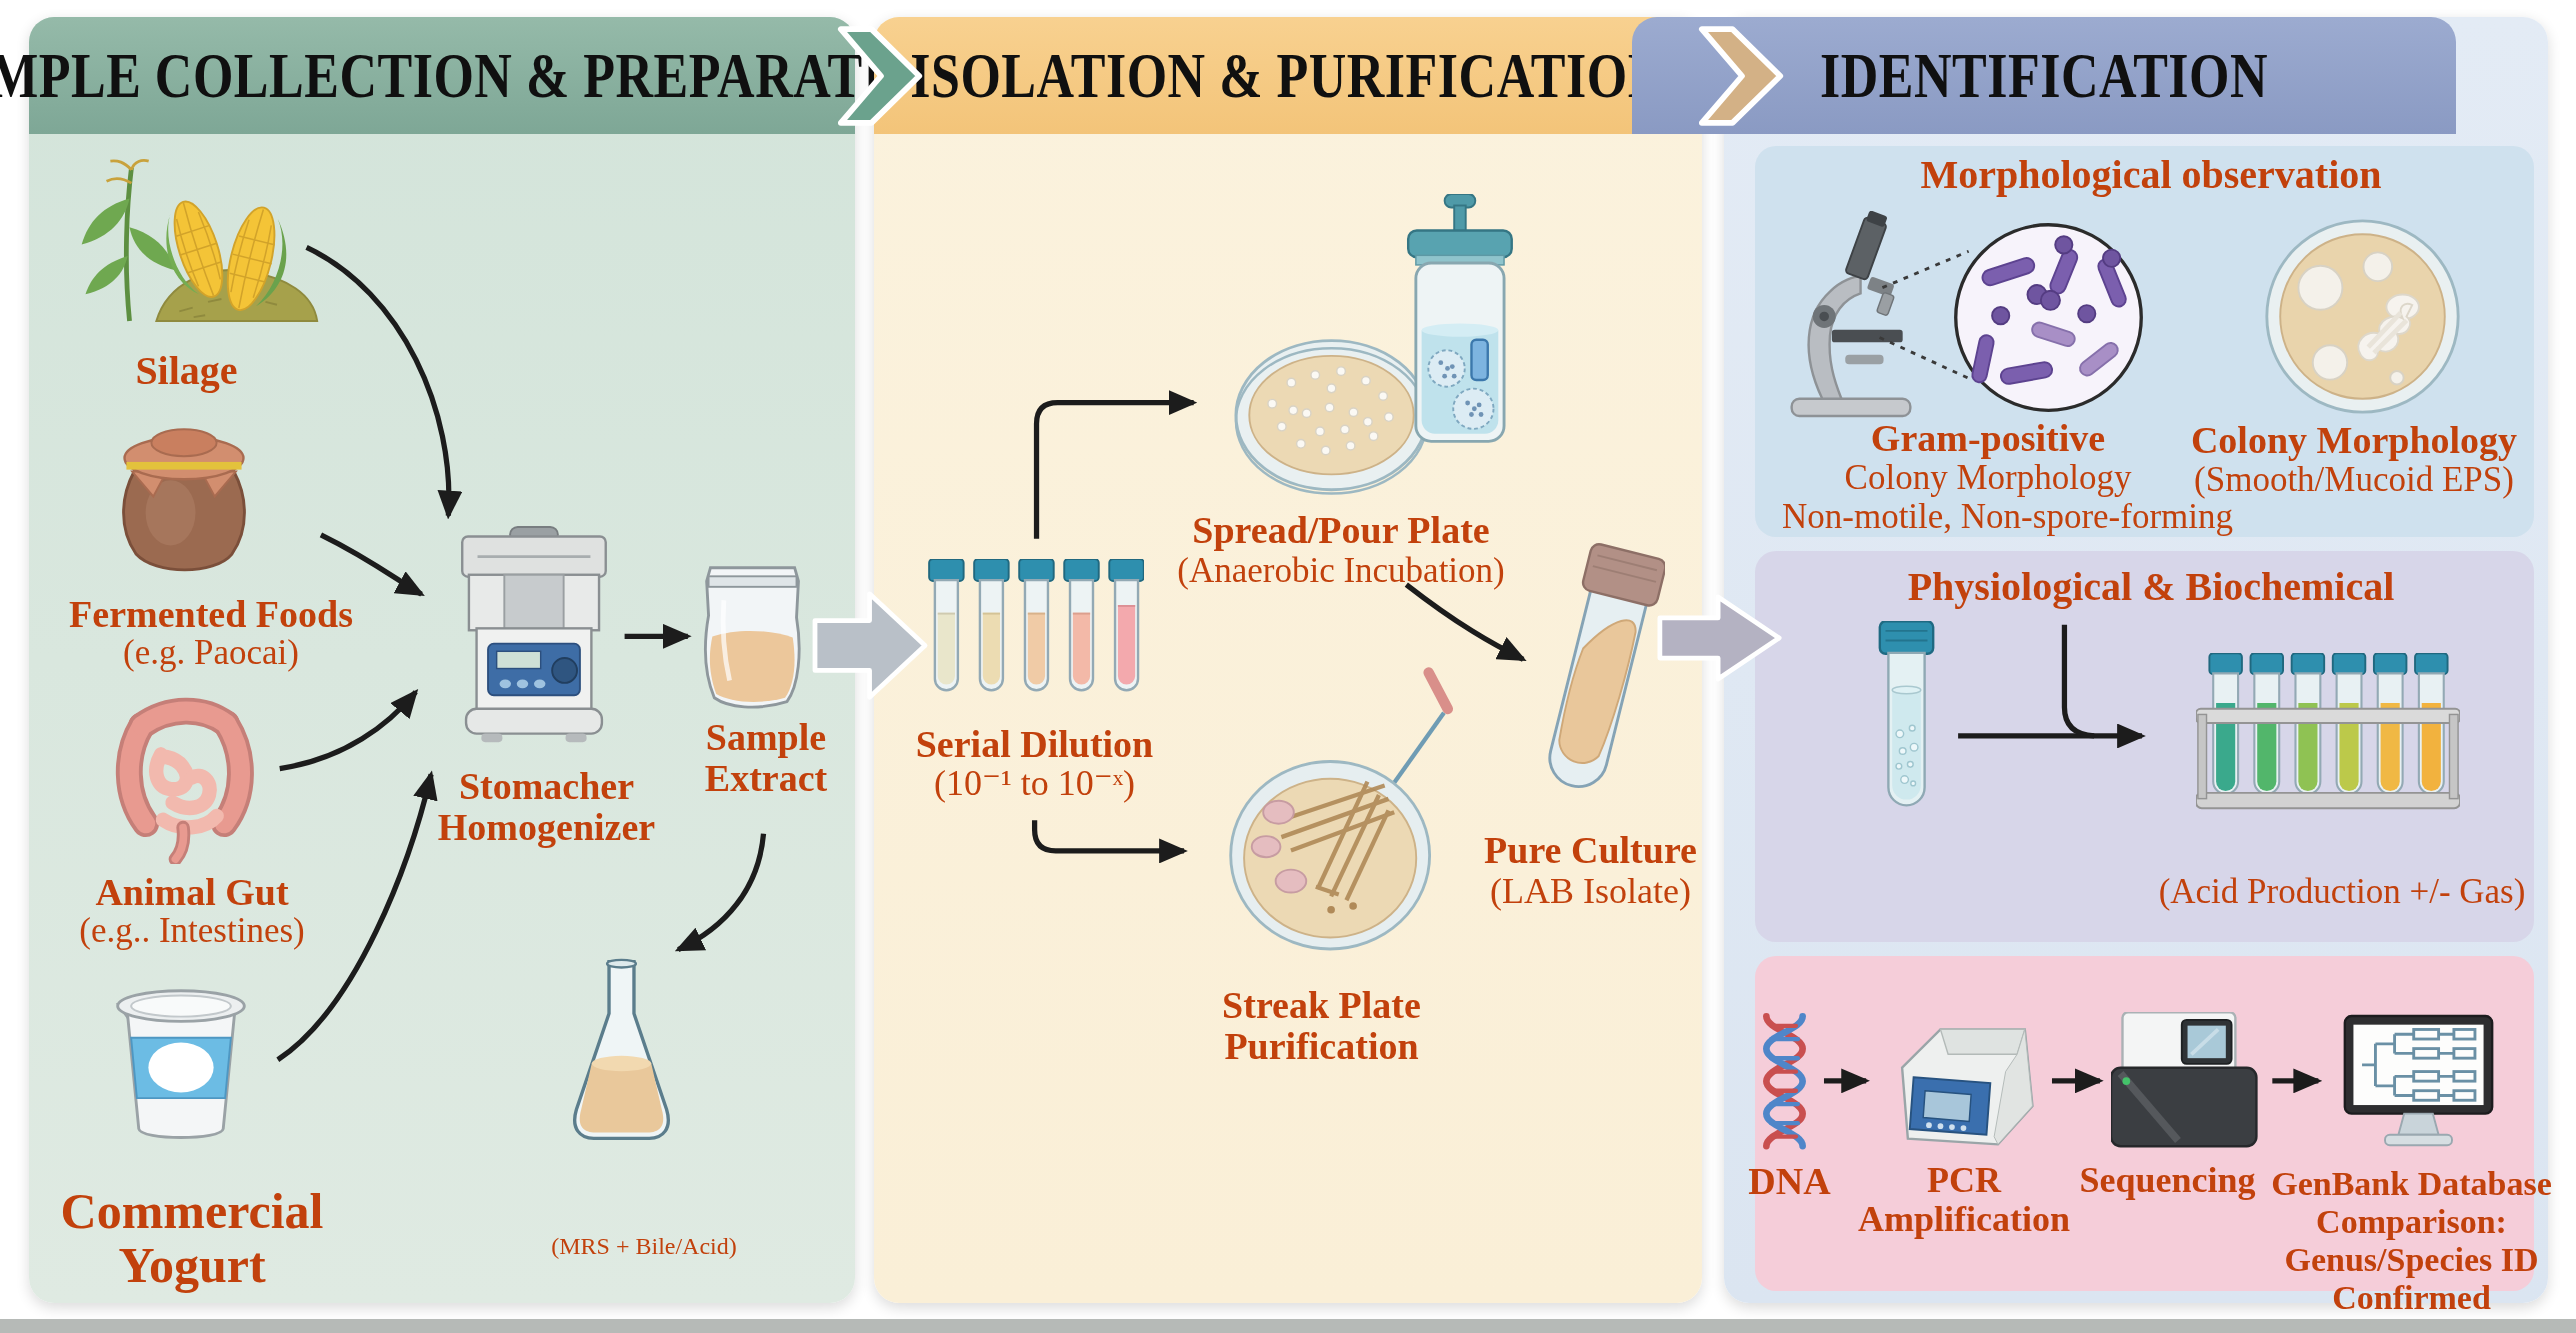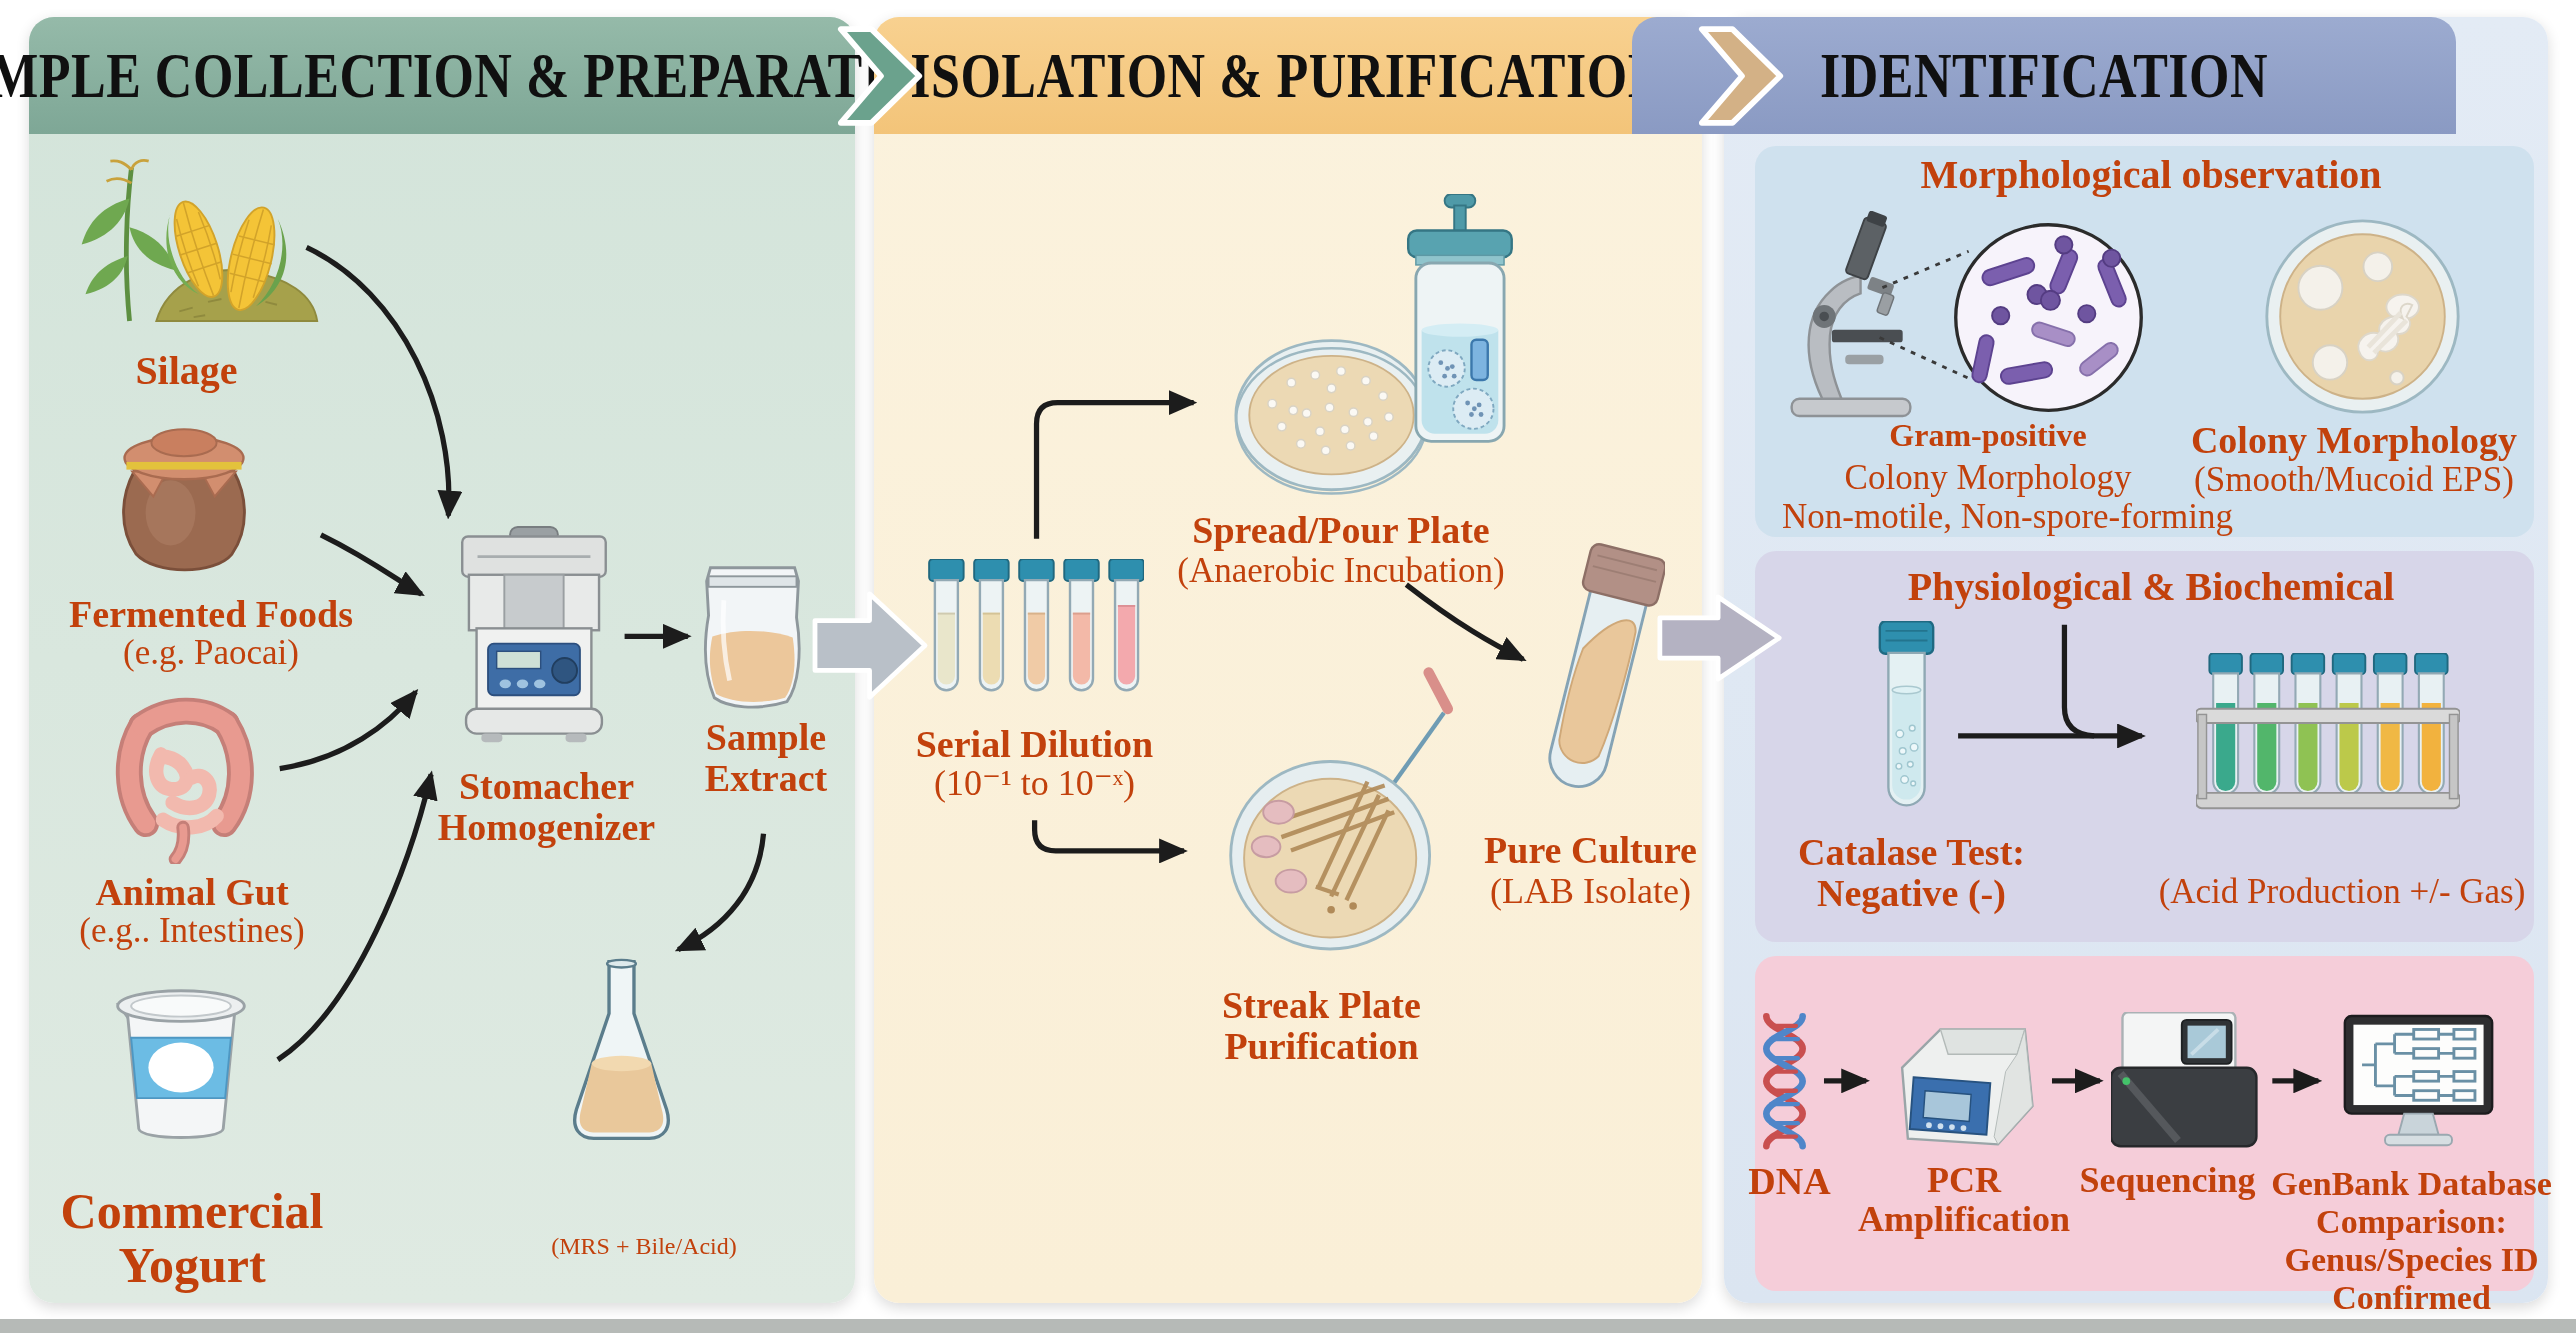--- a/index.html
+++ b/index.html
@@ -478,29 +478,27 @@
   <div class="lbl b" style="left:886px;top:724px;width:297px;font-size:38px;">Serial Dilution</div>
   <div class="lbl" style="left:886px;top:764px;width:297px;font-size:36px;">(10⁻¹ to 10⁻ˣ)</div>
   <div class="lbl b" style="left:1154px;top:510px;width:374px;font-size:38px;">Spread/Pour Plate</div>
   <div class="lbl" style="left:1154px;top:552px;width:374px;font-size:35px;">(Anaerobic Incubation)</div>
   <div class="lbl b" style="left:1178px;top:985px;width:287px;font-size:38px;">Streak Plate
 Purification</div>
   <div class="lbl b" style="left:1442px;top:830px;width:297px;font-size:38px;">Pure Culture</div>
   <div class="lbl" style="left:1442px;top:872px;width:297px;font-size:36px;">(LAB Isolate)</div>
 
   <div class="lbl b" style="left:1782px;top:153px;width:738px;font-size:40px;">Morphological observation</div>
-  <div class="lbl b" style="left:1715px;top:418px;width:546px;font-size:32px;">Gram-positive</div>
+  <div class="lbl b" style="left:1715px;top:418px;width:546px;font-size:38px;">Gram-positive</div>
   <div class="lbl" style="left:1715px;top:459px;width:546px;font-size:35px;">Colony Morphology</div>
   <div class="lbl" style="left:1725px;top:498px;width:565px;font-size:35px;">Non-motile, Non-spore-forming</div>
   <div class="lbl b" style="left:2167px;top:420px;width:374px;font-size:38px;">Colony Morphology</div>
   <div class="lbl" style="left:2167px;top:461px;width:374px;font-size:35px;">(Smooth/Mucoid EPS)</div>
 
   <div class="lbl b" style="left:1782px;top:565px;width:738px;font-size:40px;">Physiological &amp; Biochemical</div>
-  <div class="lbl b" style="left:1763px;top:832px;width:297px;font-size:38px;">Catalase Test:
-Negative (-)</div>
   <div class="lbl" style="left:2112px;top:873px;width:460px;font-size:35px;">(Acid Production +/- Gas)</div>
 
   <div class="lbl b" style="left:1720px;top:1161px;width:139px;font-size:38px;">DNA</div>
   <div class="lbl b" style="left:1849px;top:1161px;width:230px;font-size:36px;">PCR
 Amplification</div>
   <div class="lbl b" style="left:2074px;top:1161px;width:187px;font-size:36px;">Sequencing</div>
   <div class="lbl b" style="left:2268px;top:1165px;width:287px;font-size:34px;line-height:1.12;">GenBank Database
 Comparison:
 Genus/Species ID
 Confirmed</div>

